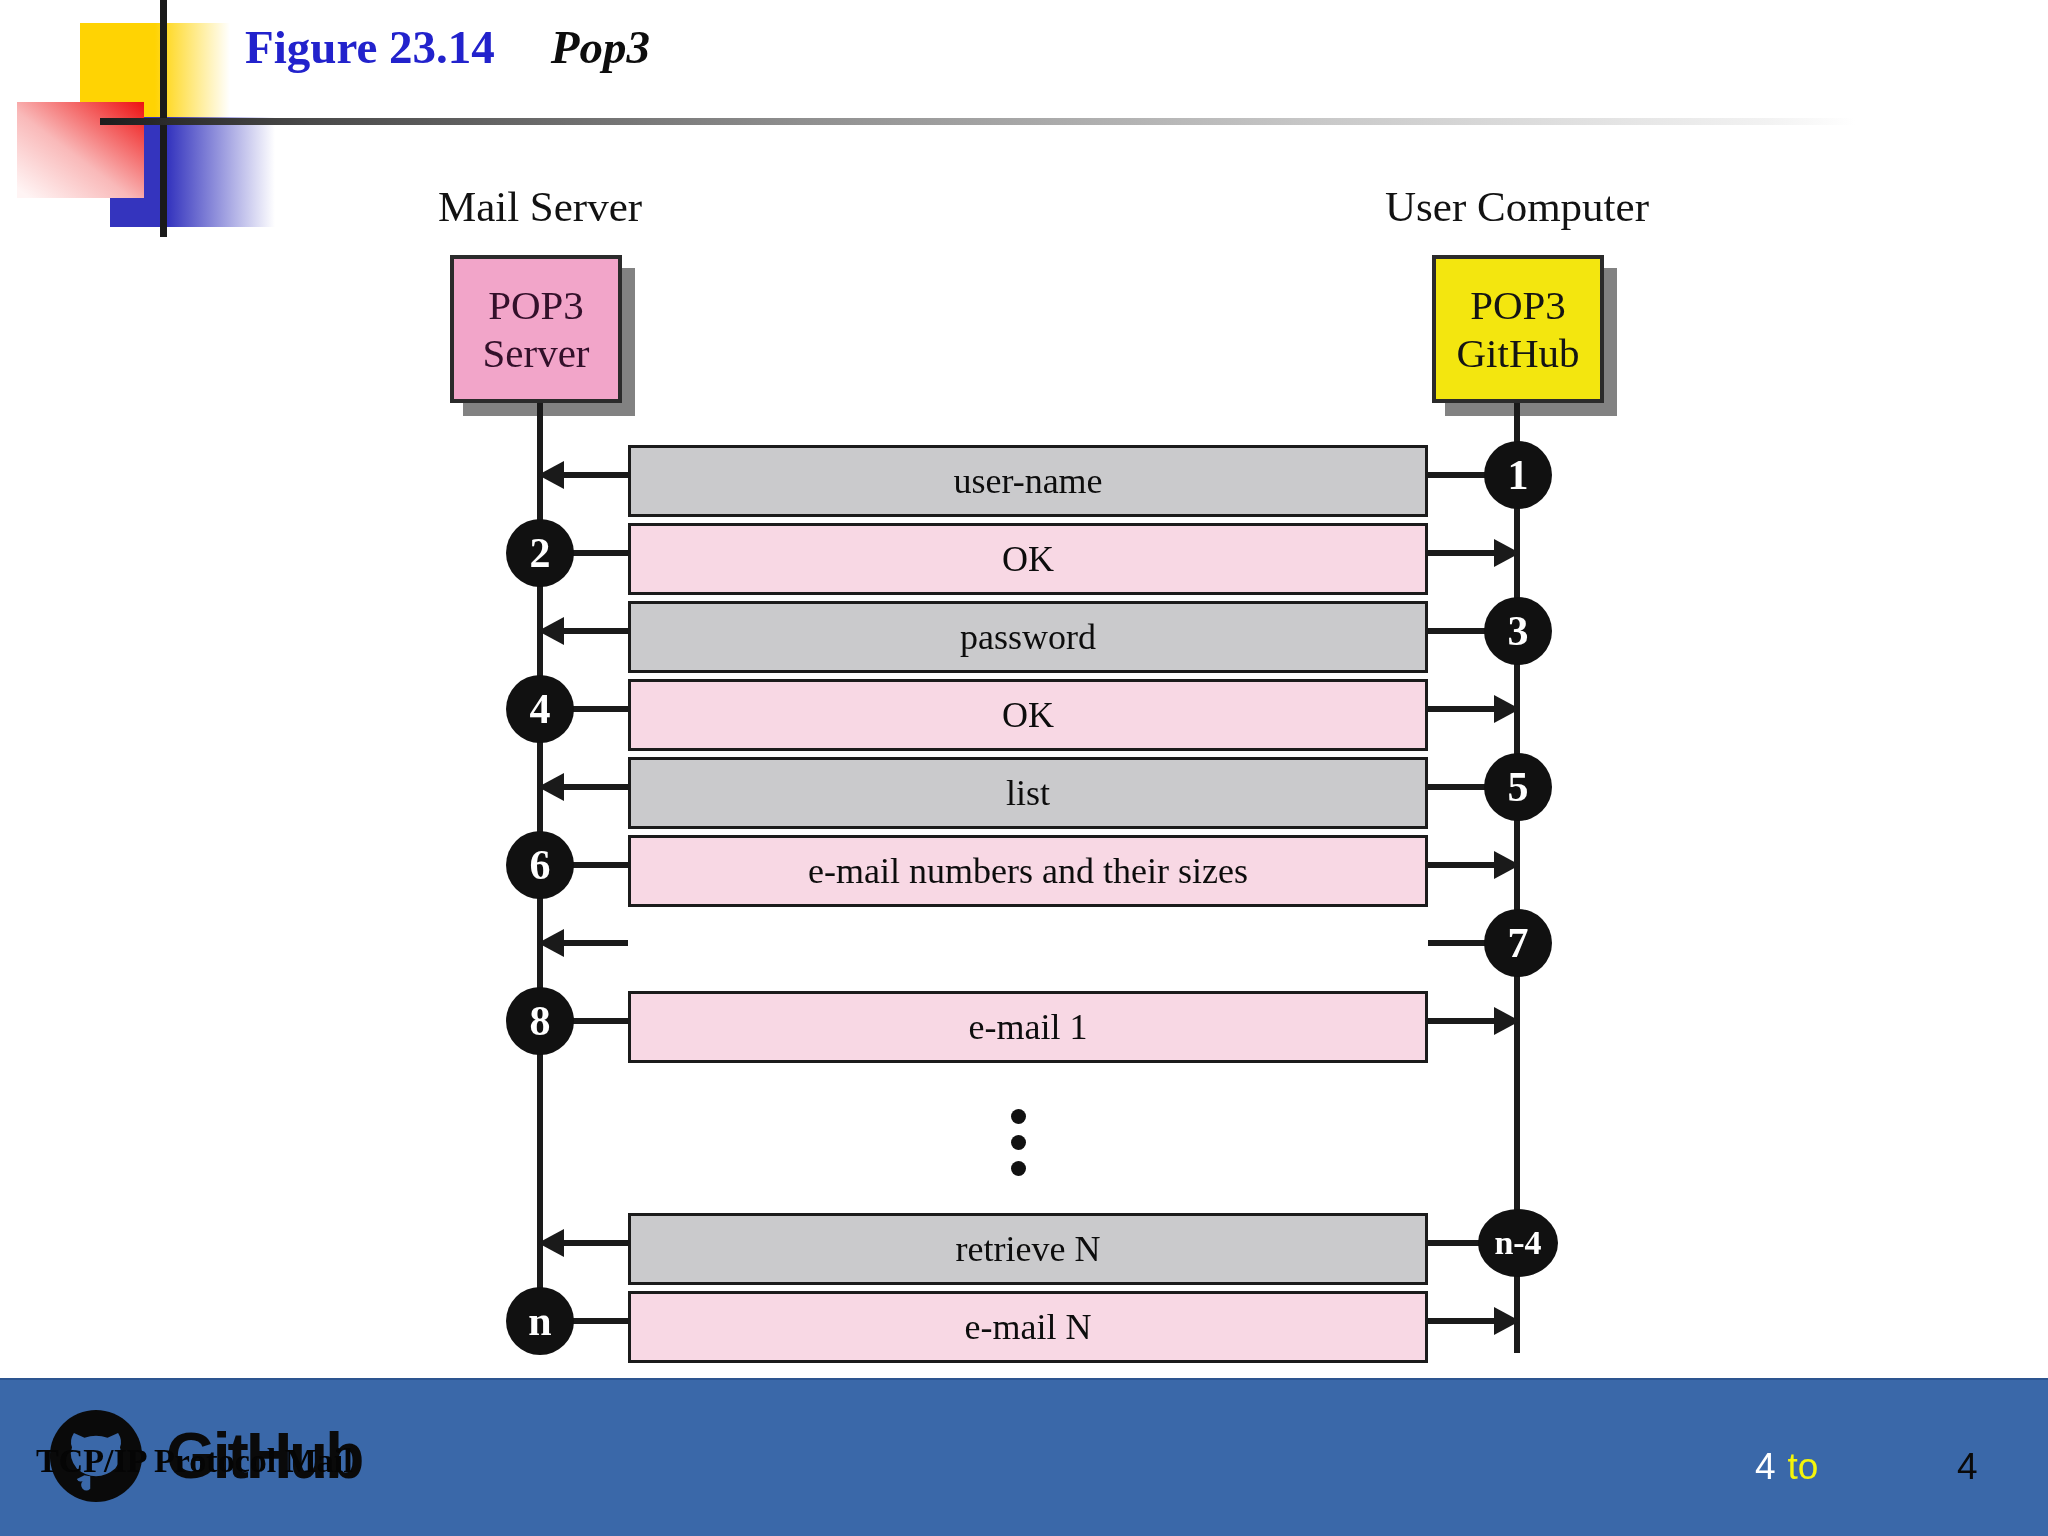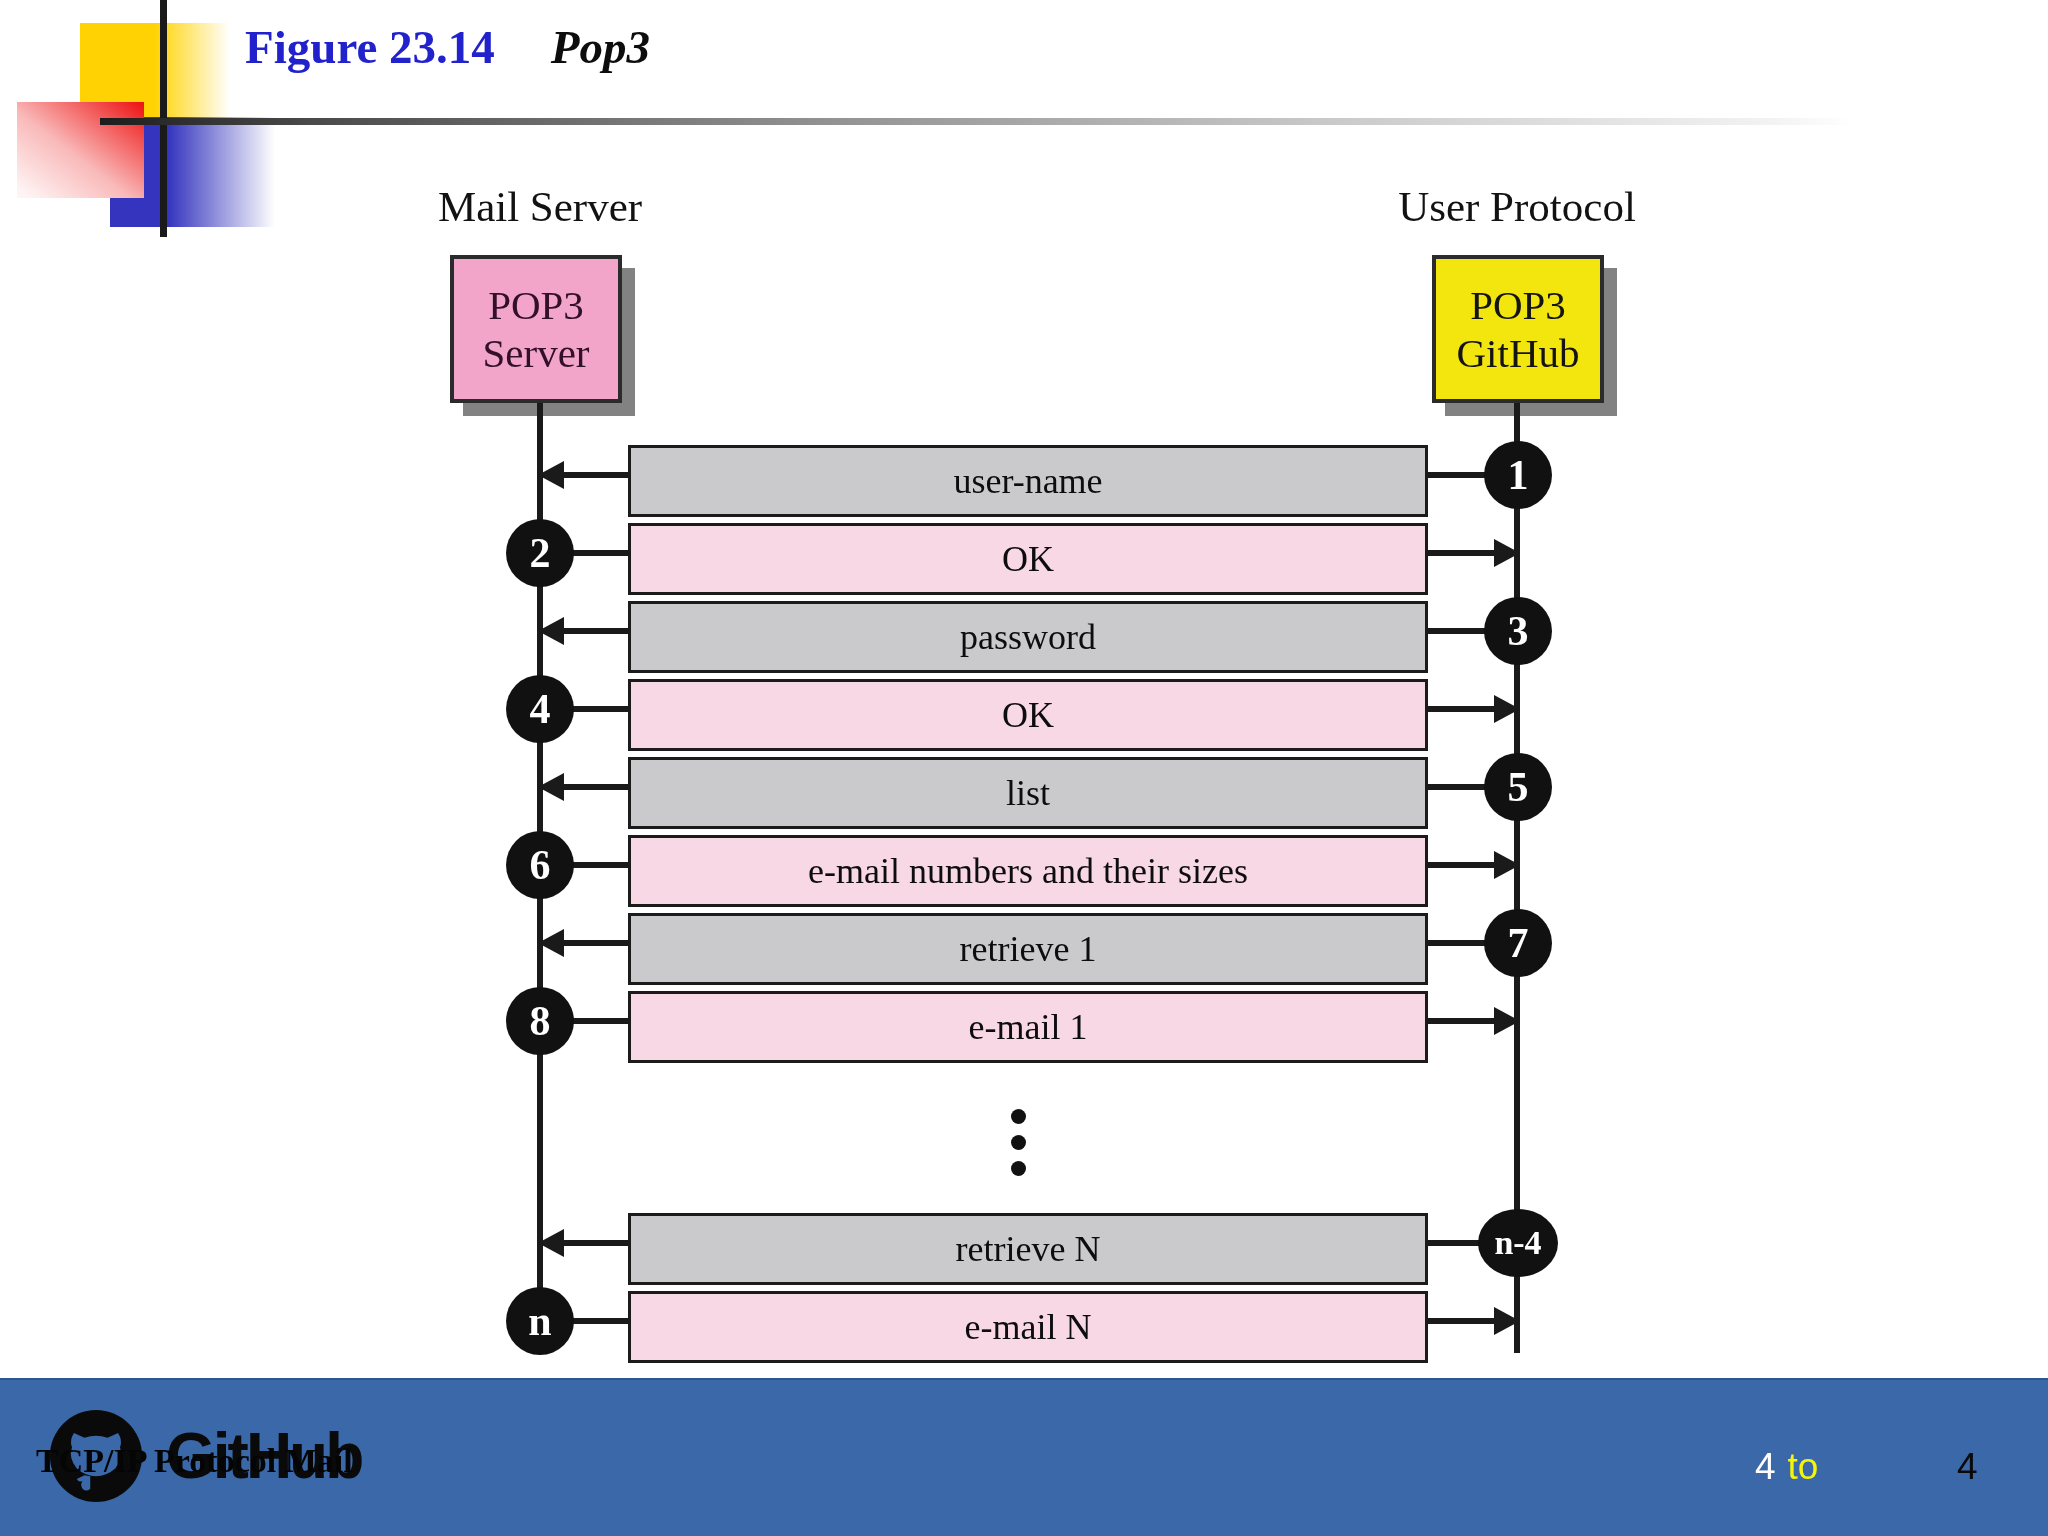--- a/index.html
+++ b/index.html
@@ -80,21 +80,21 @@
   <div class="deco-red"></div>
   <div class="deco-vline"></div>
   <div class="deco-hline"></div>
 
   <div class="title">
     <span class="fig">Figure 23.14</span>
     <span class="name">Pop3</span>
   </div>
 
   <div class="col-label left">Mail Server</div>
-  <div class="col-label right">User Protocol</div>
+  <div class="col-label right">User Computer</div>
 
   <div class="endpoint server">
     <span>POP3</span>
     <span>Server</span>
   </div>
   <div class="endpoint client">
     <span>POP3</span>
     <span>GitHub</span>
   </div>
 
@@ -150,23 +150,20 @@
       <div class="row">
         <div class="bar pink">
           <span>e-mail numbers and their sizes</span>
         </div>
         <div class="conn" style="left: 18px; width: 70px;"></div>
         <div class="conn" style="left: 888px; width: 90px;"></div>
         <div class="arrow-right"></div>
         <div class="step left">6</div>
       </div>
       <div class="row">
-        <div class="bar gray">
-          <span>retrieve 1</span>
-        </div>
         <div class="conn" style="left: 18px; width: 70px;"></div>
         <div class="conn" style="left: 888px; width: 90px;"></div>
         <div class="arrow-left"></div>
         <div class="step right">7</div>
       </div>
       <div class="row">
         <div class="bar pink">
           <span>e-mail 1</span>
         </div>
         <div class="conn" style="left: 18px; width: 70px;"></div>

